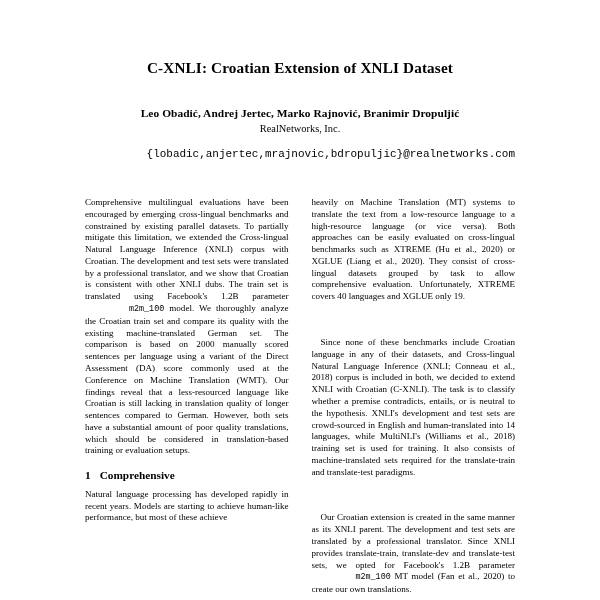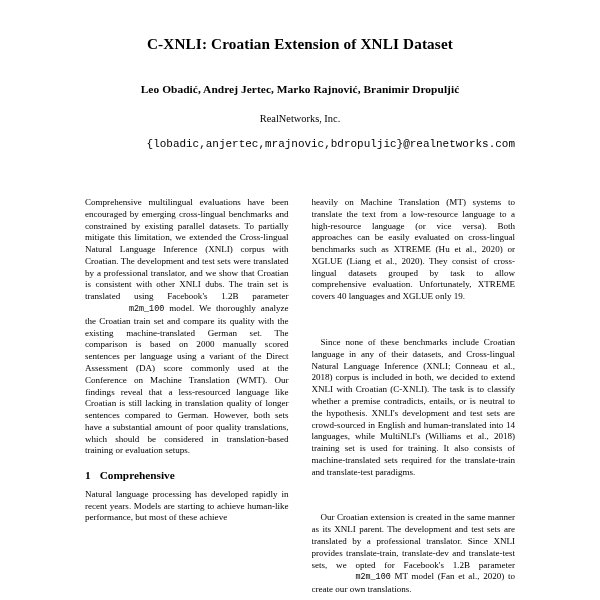--- a/index.html
+++ b/index.html
@@ -21,21 +21,21 @@
     width: 600px;
     height: 600px;
     box-sizing: border-box;
     padding: 0 85px;
     background: #ffffff;
     overflow: hidden;
   }
 
   
   .title-block {
-    padding-top: 34px;
+    padding-top: 58px;
     text-align: center;
   }
   .paper-title {
     font-size: 15.2px;
     font-weight: bold;
     line-height: 1.25;
     letter-spacing: 0.01em;
     margin: 0;
   }
 
@@ -45,21 +45,21 @@
   }
   .author-line {
     font-size: 11.4px;
     font-weight: bold;
     line-height: 1.35;
     letter-spacing: 0.005em;
   }
   .affiliation-line {
     font-size: 10.4px;
     line-height: 1.4;
-    margin-top: 15px;
+    margin-top: 1px;
   }
   .email-line {
     font-family: "Liberation Mono", "DejaVu Sans Mono", monospace;
     font-size: 11px;
     line-height: 1.45;
     margin-top: 10px;
     letter-spacing: -0.002em;
     text-align: right;
   }
 

